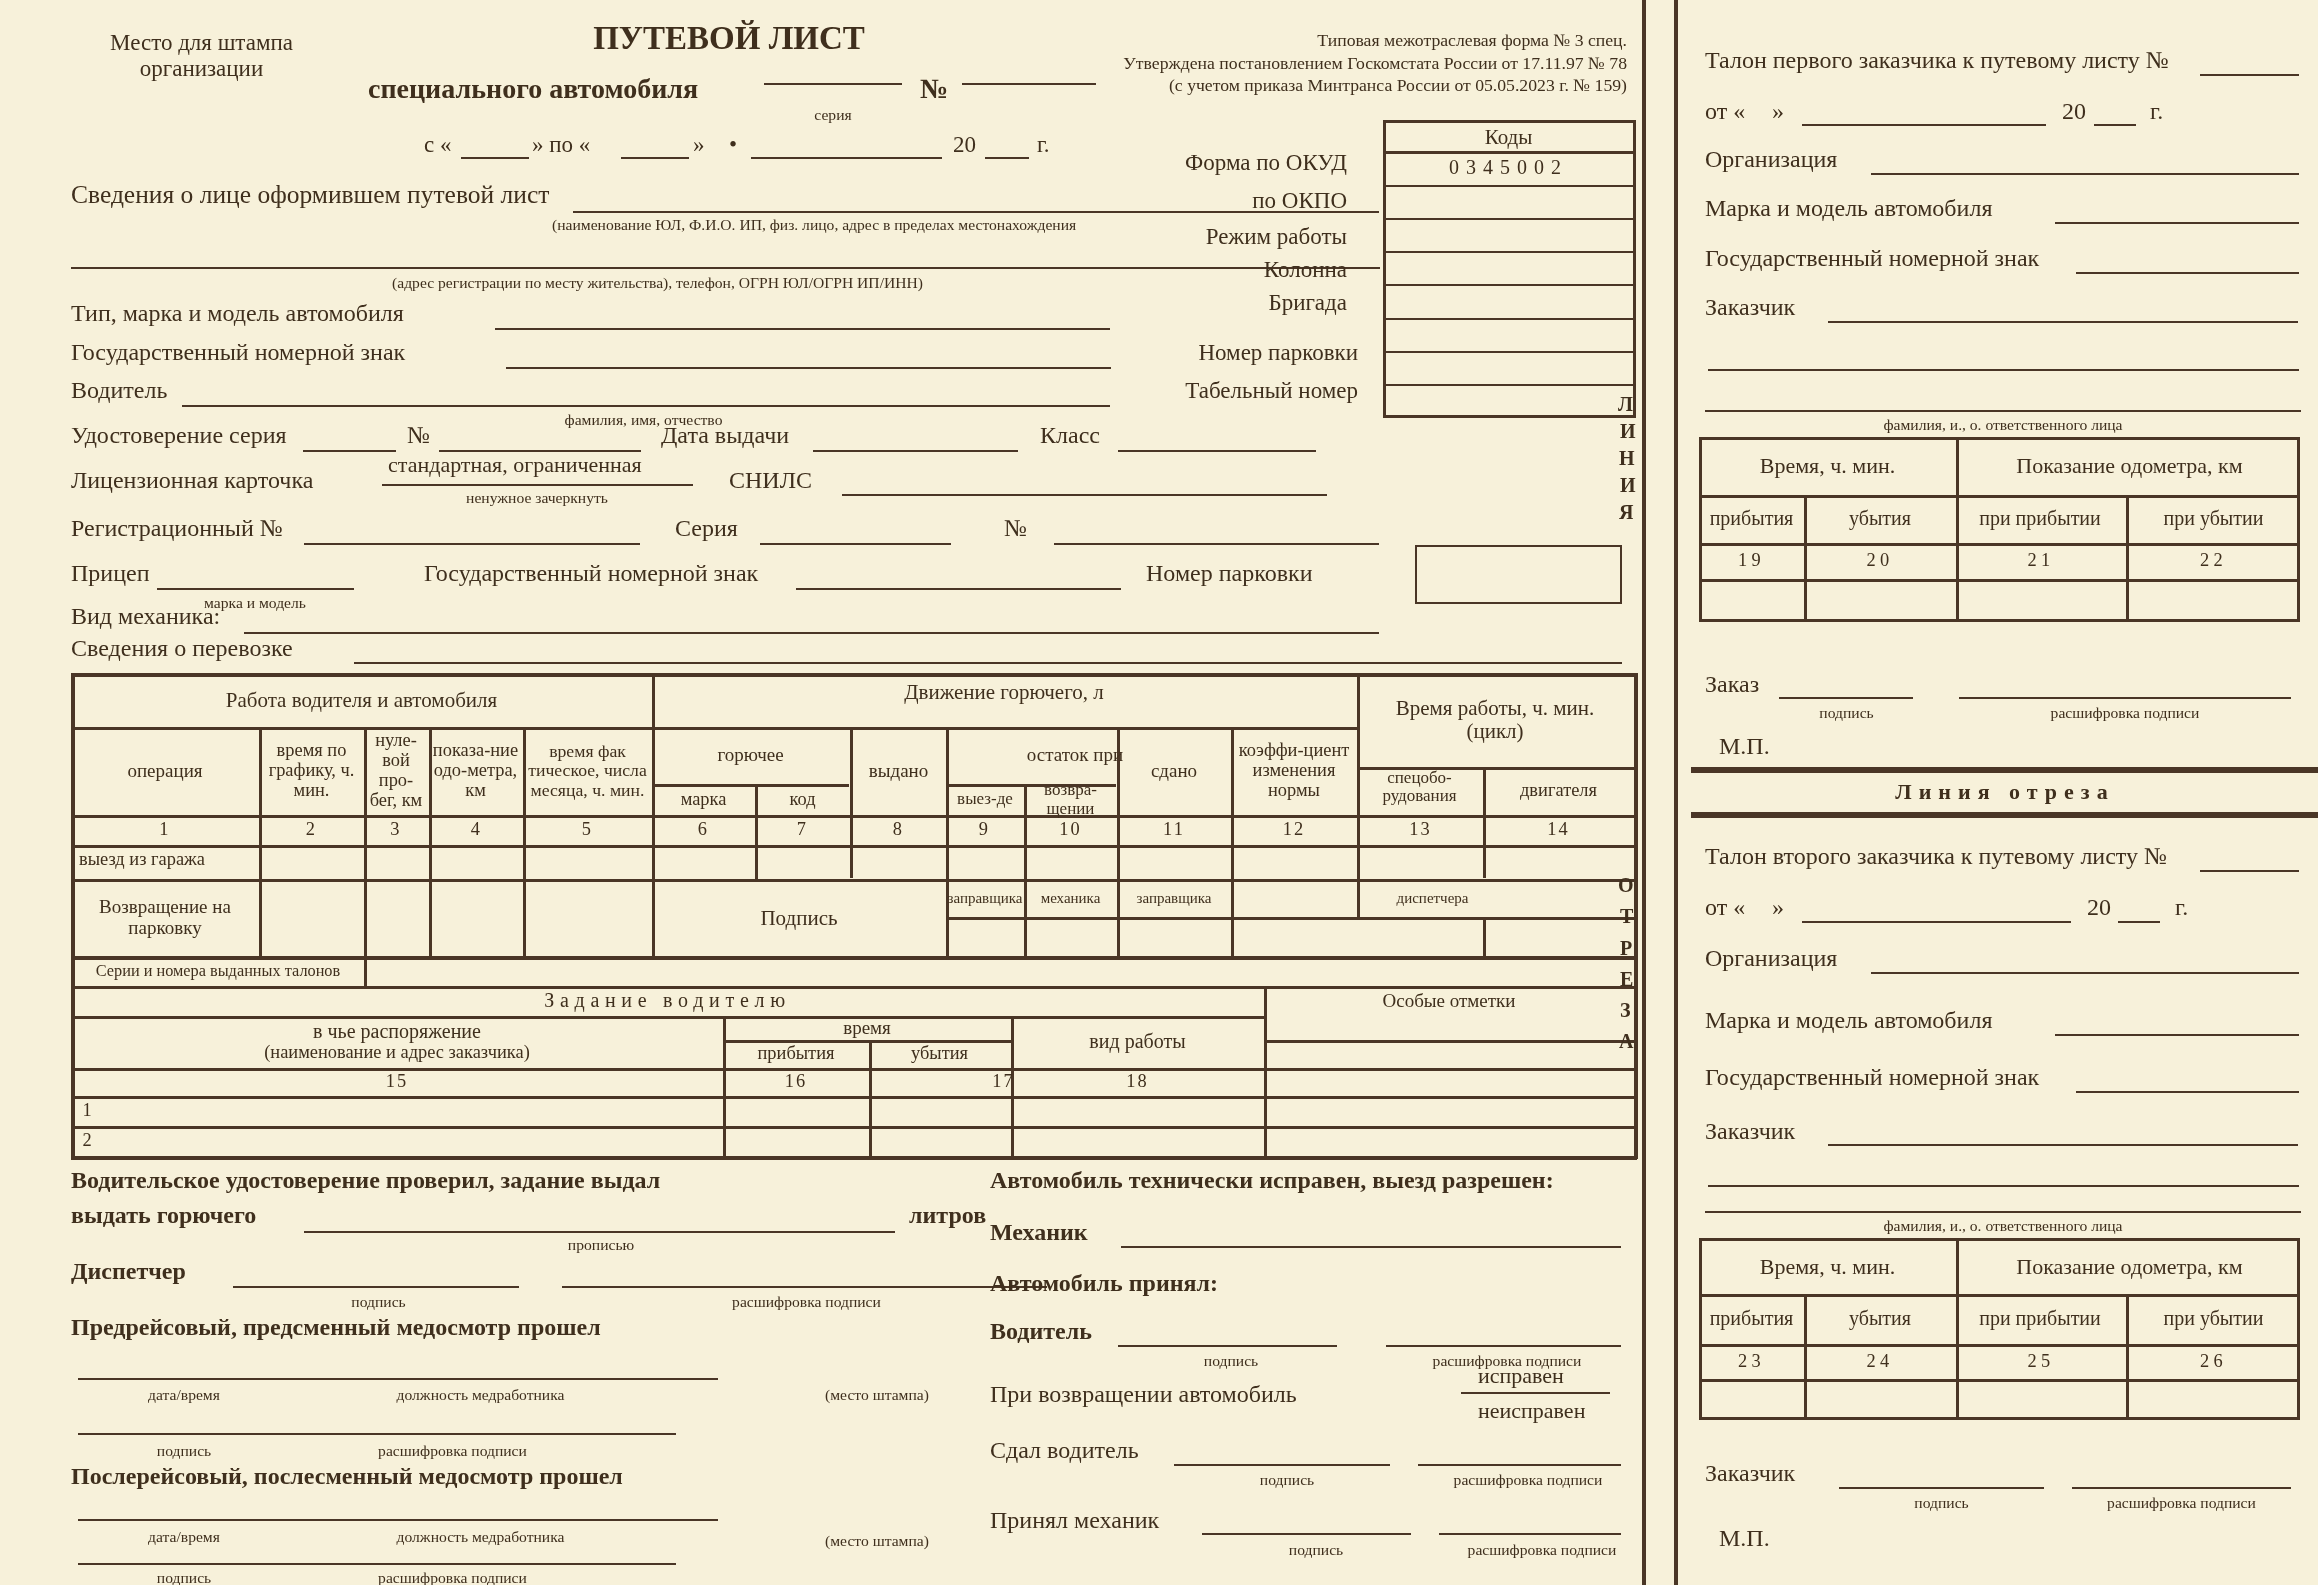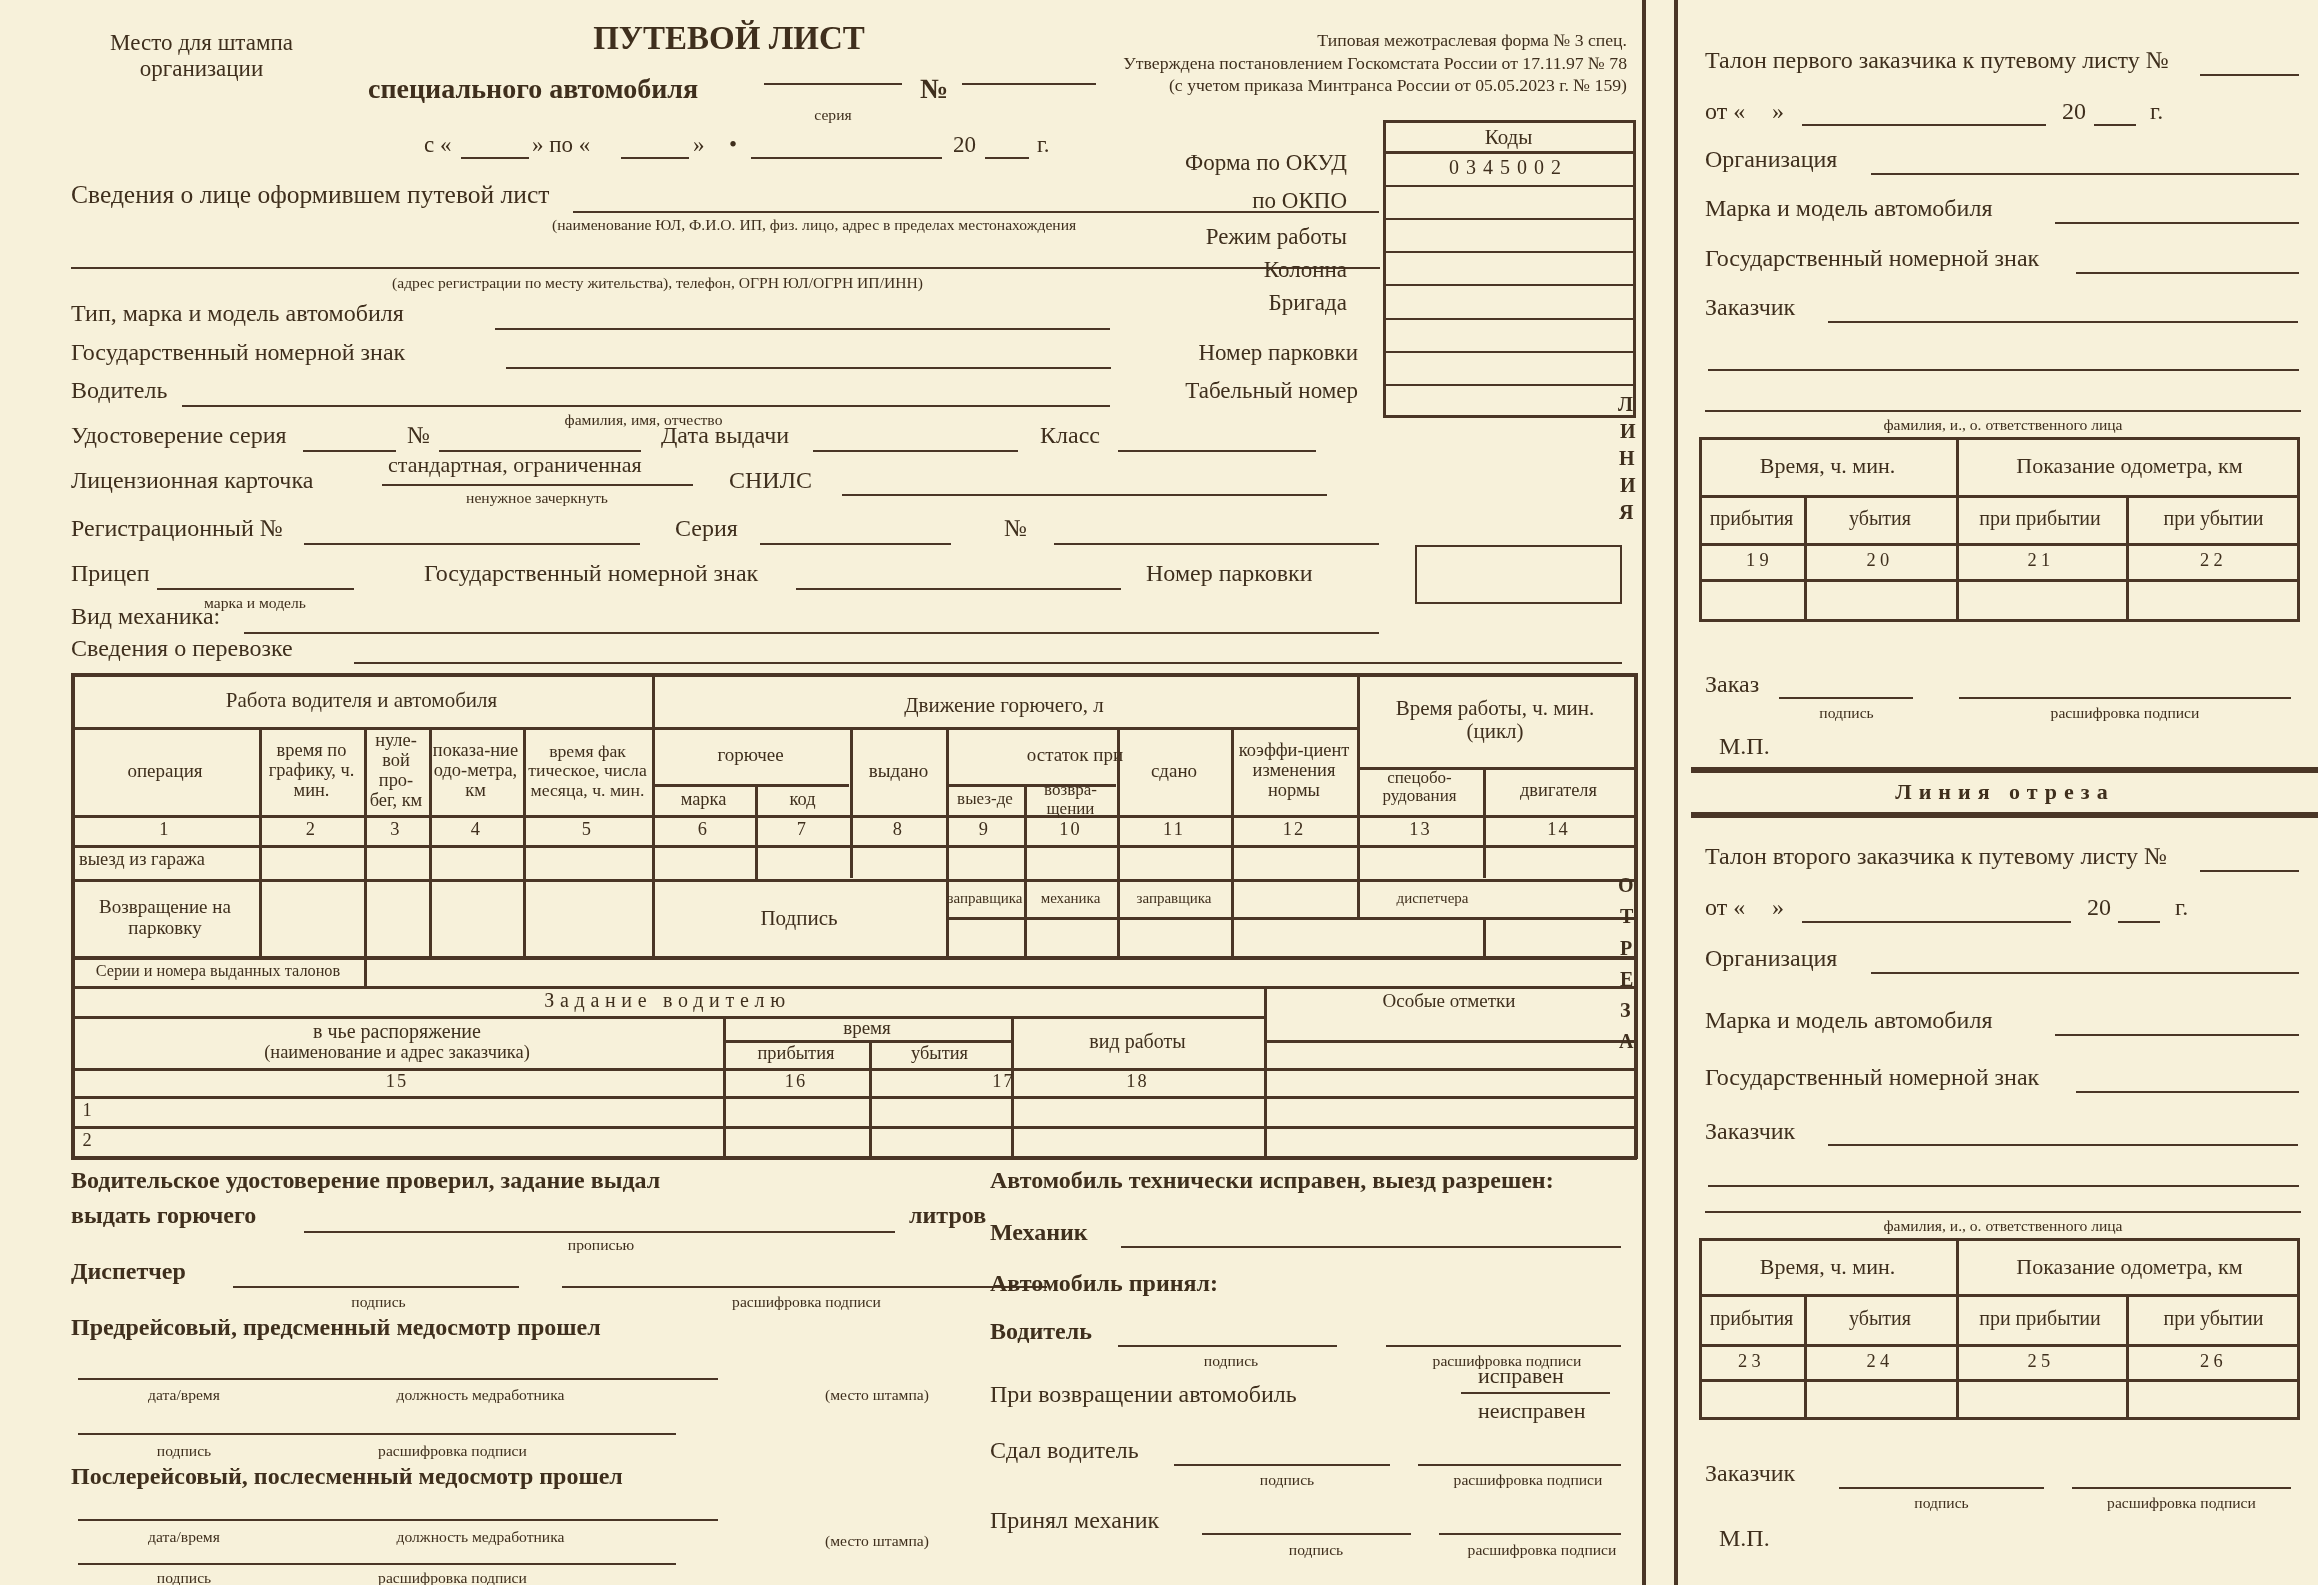--- a/index.html
+++ b/index.html
@@ -158,21 +158,21 @@
   <div class="vl" style="left:1231px;top:727px;height:229px;"></div>
   <div class="vl" style="left:1357px;top:673px;height:244px;"></div>
   <div class="vl" style="left:1483px;top:767px;height:111px;"></div>
   <div class="vl" style="left:1483px;top:917px;height:39px;"></div>
   <div class="vl" style="left:723px;top:1016px;height:140px;"></div>
   <div class="vl" style="left:869px;top:1040px;height:116px;"></div>
   <div class="vl" style="left:1011px;top:1016px;height:140px;"></div>
   <div class="vl" style="left:1264px;top:986px;height:170px;"></div>
 
   <div class="cell s30" style="left:71px;top:673px;width:581px;height:54px;">Работа водителя и автомобиля</div>
-  <div class="cell s30" style="left:652px;top:673px;width:704px;height:42px;align-items:flex-start;padding-top:21px;box-sizing:border-box;">Движение горючего, л</div>
+  <div class="cell s30" style="left:652px;top:673px;width:704px;height:42px;align-items:flex-start;padding-top:8px;box-sizing:border-box;">Движение горючего, л</div>
   <div class="cell s30 w" style="left:1365px;top:673px;width:260px;height:94px;">Время работы, ч. мин. (цикл)</div>
 
   <div class="cell" style="left:71px;top:727px;width:188px;height:88px;">операция</div>
   <div class="cell s26 w" style="left:263px;top:727px;width:97px;height:88px;">время по графику, ч. мин.</div>
   <div class="cell s26 w" style="left:366px;top:727px;width:60px;height:88px;">нуле-вой про-бег, км</div>
   <div class="cell s26 w" style="left:431px;top:727px;width:89px;height:88px;">показа-ние одо-метра, км</div>
   <div class="cell s25 w" style="left:526px;top:727px;width:123px;height:88px;">время фак тическое, числа месяца, ч. мин.</div>
   <div class="cell" style="left:652px;top:727px;width:197px;height:57px;">горючее</div>
   <div class="cell s26" style="left:652px;top:784px;width:103px;height:31px;">марка</div>
   <div class="cell s26" style="left:755px;top:784px;width:95px;height:31px;">код</div>
@@ -317,21 +317,21 @@
   <div class="hl" style="left:1699px;top:579px;width:601px;"></div>
   <div class="vl" style="left:1956px;top:437px;height:185px;"></div>
   <div class="vl" style="left:1804px;top:495px;height:127px;"></div>
   <div class="vl" style="left:2126px;top:495px;height:127px;"></div>
   <div class="cell s31" style="left:1699px;top:437px;width:257px;height:58px;">Время, ч. мин.</div>
   <div class="cell s31 w" style="left:1981px;top:437px;width:297px;height:58px;">Показание одометра, км</div>
   <div class="cell s28" style="left:1699px;top:495px;width:105px;height:48px;">прибытия</div>
   <div class="cell s28" style="left:1804px;top:495px;width:152px;height:48px;">убытия</div>
   <div class="cell s28 w" style="left:1973px;top:495px;width:134px;height:48px;">при прибытии</div>
   <div class="cell s28 w" style="left:2150px;top:495px;width:127px;height:48px;">при убытии</div>
-  <div class="cell s26 ls6" style="left:1699px;top:543px;width:105px;height:35px;margin-left:8px;">19</div>
+  <div class="cell s26 ls6" style="left:1699px;top:543px;width:105px;height:35px;">19</div>
   <div class="cell s26 ls6" style="left:1804px;top:543px;width:152px;height:35px;">20</div>
   <div class="cell s26 ls6" style="left:1956px;top:543px;width:170px;height:35px;">21</div>
   <div class="cell s26 ls6" style="left:2126px;top:543px;width:175px;height:35px;">22</div>
 
   <div class="t s34" style="left:1705px;top:671px;">Заказ</div>
   <div class="ln" style="left:1779px;top:697px;width:134px;"></div>
   <div class="t c s22" style="left:1772px;top:704px;width:149px;">подпись</div>
   <div class="ln" style="left:1959px;top:697px;width:332px;"></div>
   <div class="t c s22" style="left:1973px;top:704px;width:304px;">расшифровка подписи</div>
   <div class="t s34" style="left:1719px;top:733px;">М.П.</div>

